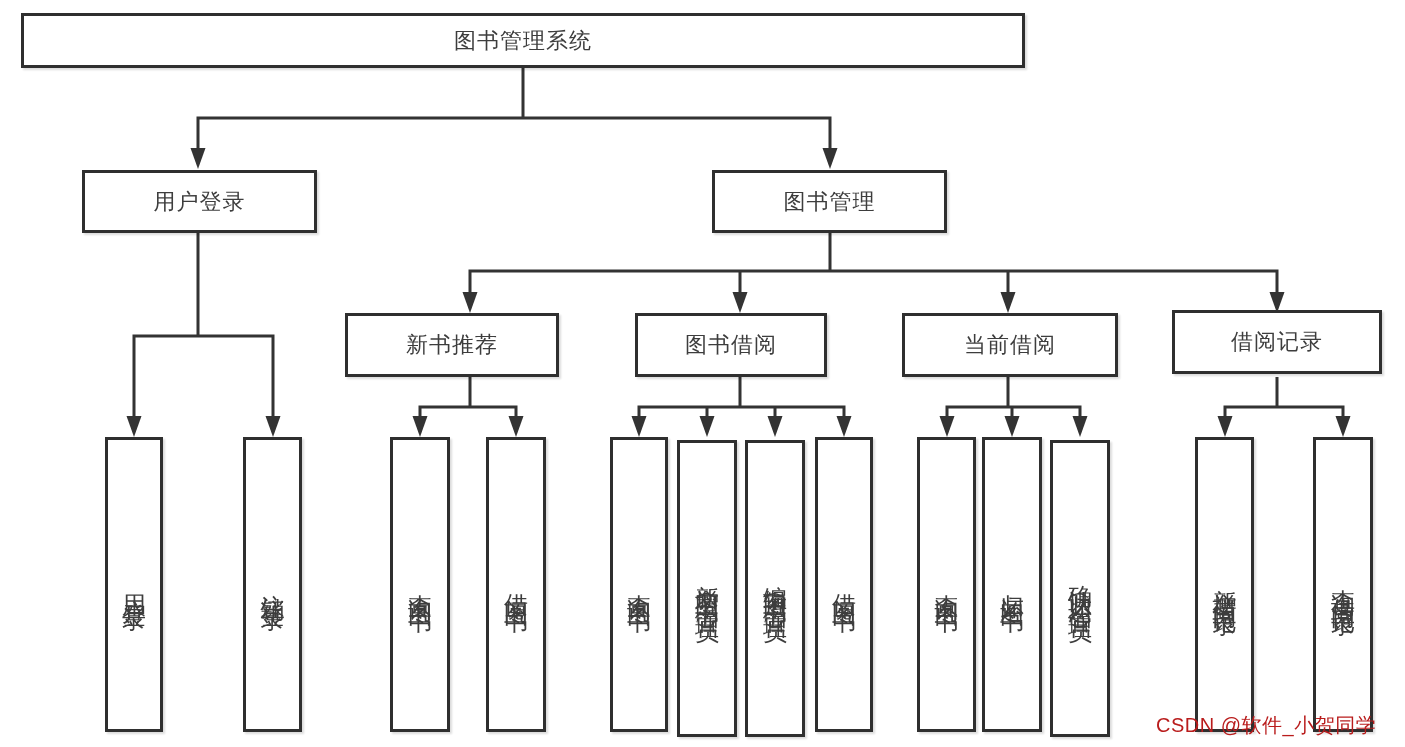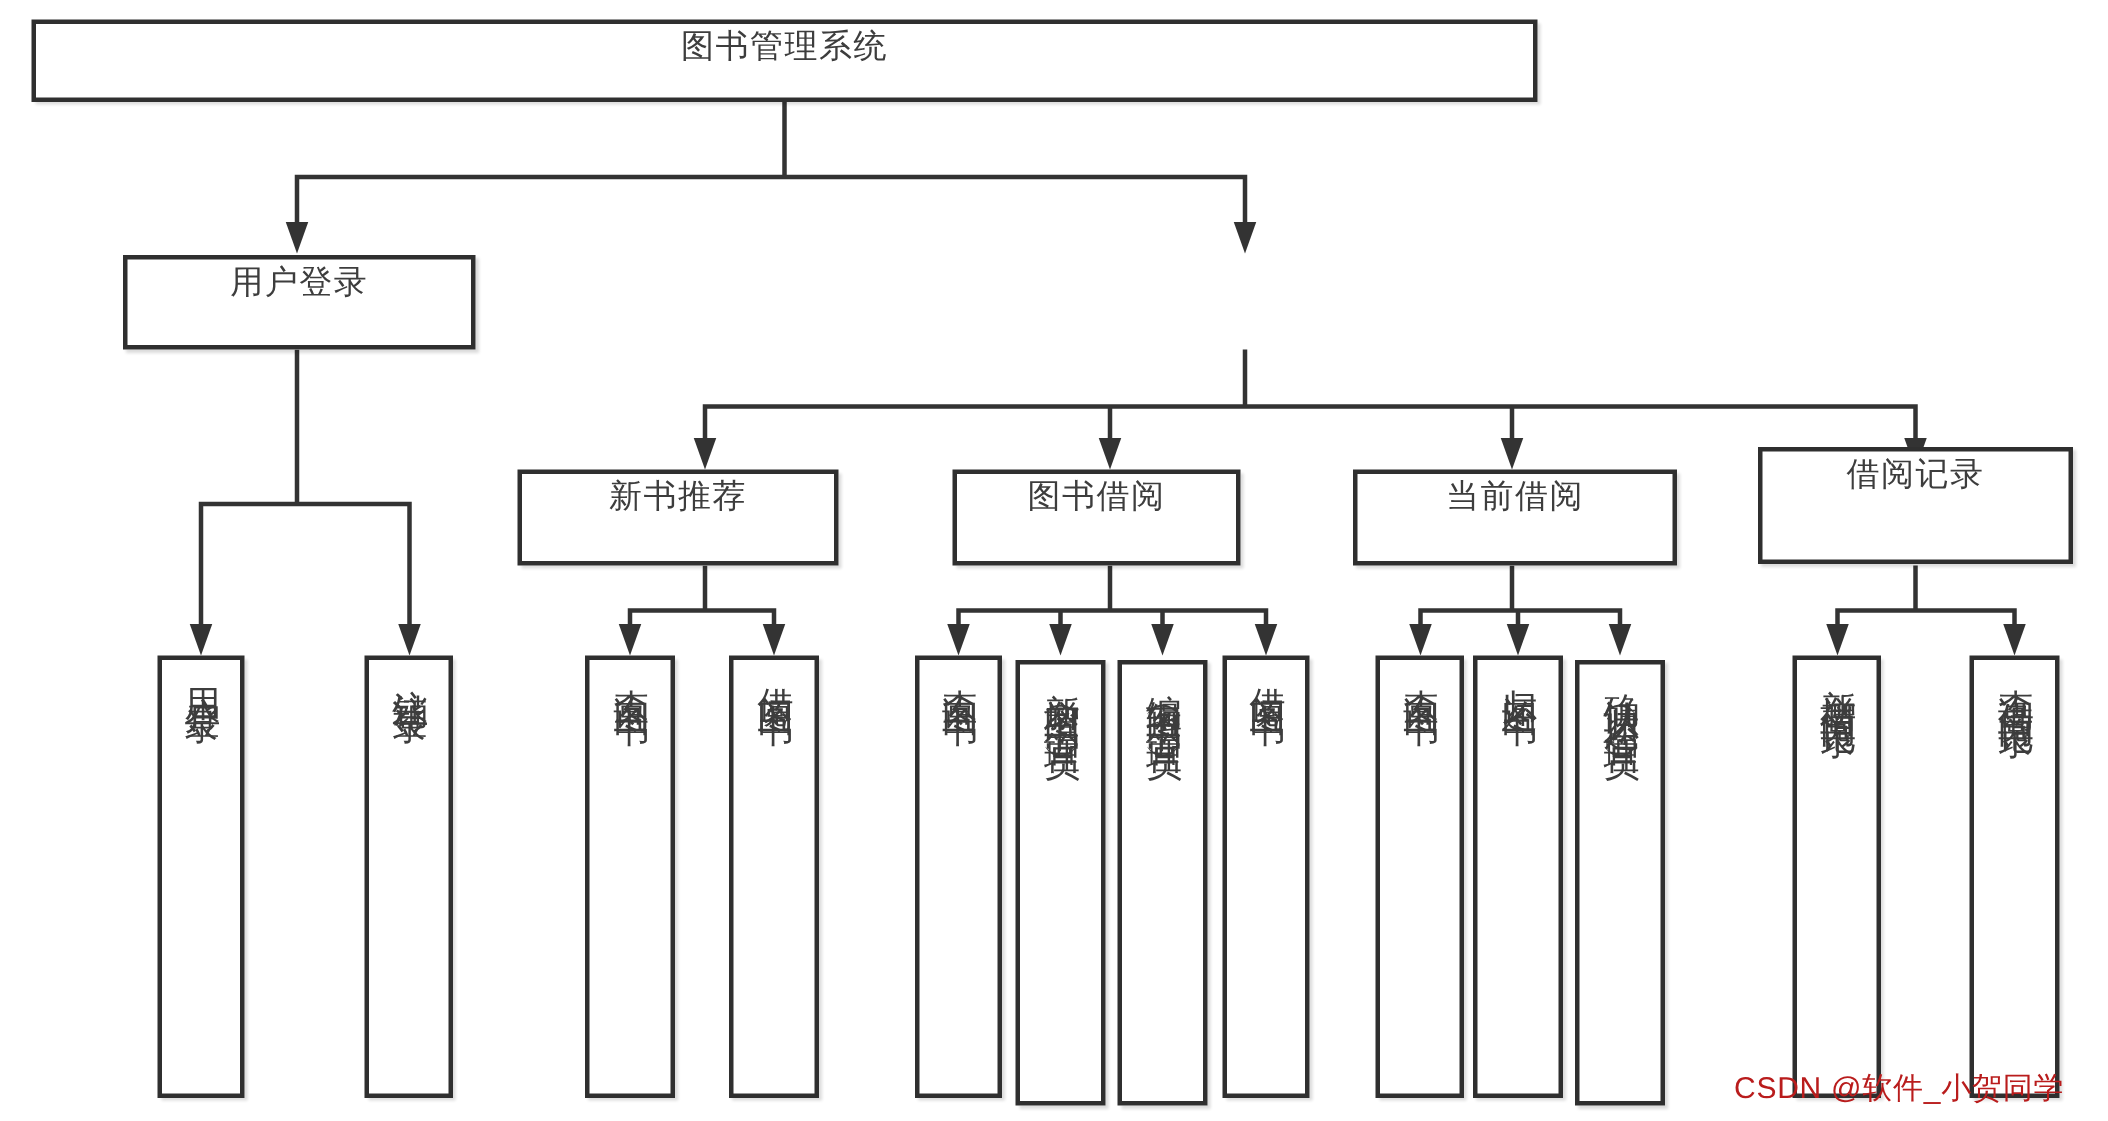--- a/index.html
+++ b/index.html
@@ -3,21 +3,21 @@
 <meta charset="utf-8">
 <style>
   html,body{margin:0;padding:0;background:#ffffff;}
   .stage{
     position:relative;width:1405px;height:747px;background:#ffffff;
     overflow:hidden;font-family:"Liberation Sans",sans-serif;color:#3d3d3d;
   }
   .connectors{position:absolute;left:0;top:0;width:1405px;height:747px;}
   .box{
     position:absolute;background:#ffffff;border:3px solid #2f2f2f;
-    box-sizing:border-box;display:flex;justify-content:center;
+    box-sizing:border-box;display:flex;align-items:center;justify-content:center;
     box-shadow:2px 2px 2px rgba(0,0,0,0.14);
   }
   .h-label{font-size:22px;letter-spacing:1px;white-space:nowrap;}
   .v-label{
     writing-mode:vertical-rl;text-orientation:mixed;
     font-size:24px;letter-spacing:5px;line-height:1;white-space:nowrap;
   }
   .watermark{
     position:absolute;left:1156px;top:712px;width:249px;
     font-size:20px;color:#b91c1c;letter-spacing:0.5px;white-space:nowrap;
@@ -69,31 +69,34 @@
     </g>
   </svg>
 
   <div class="box" style="left:21px;top:13px;width:1004px;height:55px;">
     <span class="h-label">图书管理系统</span>
   </div>
 
   <div class="box" style="left:82px;top:170px;width:235px;height:63px;">
     <span class="h-label">用户登录</span>
   </div>
+  <div class="box" style="left:712px;top:170px;width:235px;height:63px;">
+    <span class="h-label">图书管理</span>
+  </div>
 
   <div class="box" style="left:345px;top:313px;width:214px;height:64px;">
     <span class="h-label">新书推荐</span>
   </div>
   <div class="box" style="left:635px;top:313px;width:192px;height:64px;">
     <span class="h-label">图书借阅</span>
   </div>
   <div class="box" style="left:902px;top:313px;width:216px;height:64px;">
     <span class="h-label">当前借阅</span>
   </div>
-  <div class="box" style="left:1172px;top:298px;width:210px;height:78px;">
+  <div class="box" style="left:1172px;top:310px;width:210px;height:64px;">
     <span class="h-label">借阅记录</span>
   </div>
 
   <div class="box" style="left:105px;top:437px;width:58px;height:295px;">
     <span class="v-label">用户登录</span>
   </div>
   <div class="box" style="left:243px;top:437px;width:59px;height:295px;">
     <span class="v-label">注销登录</span>
   </div>
 

